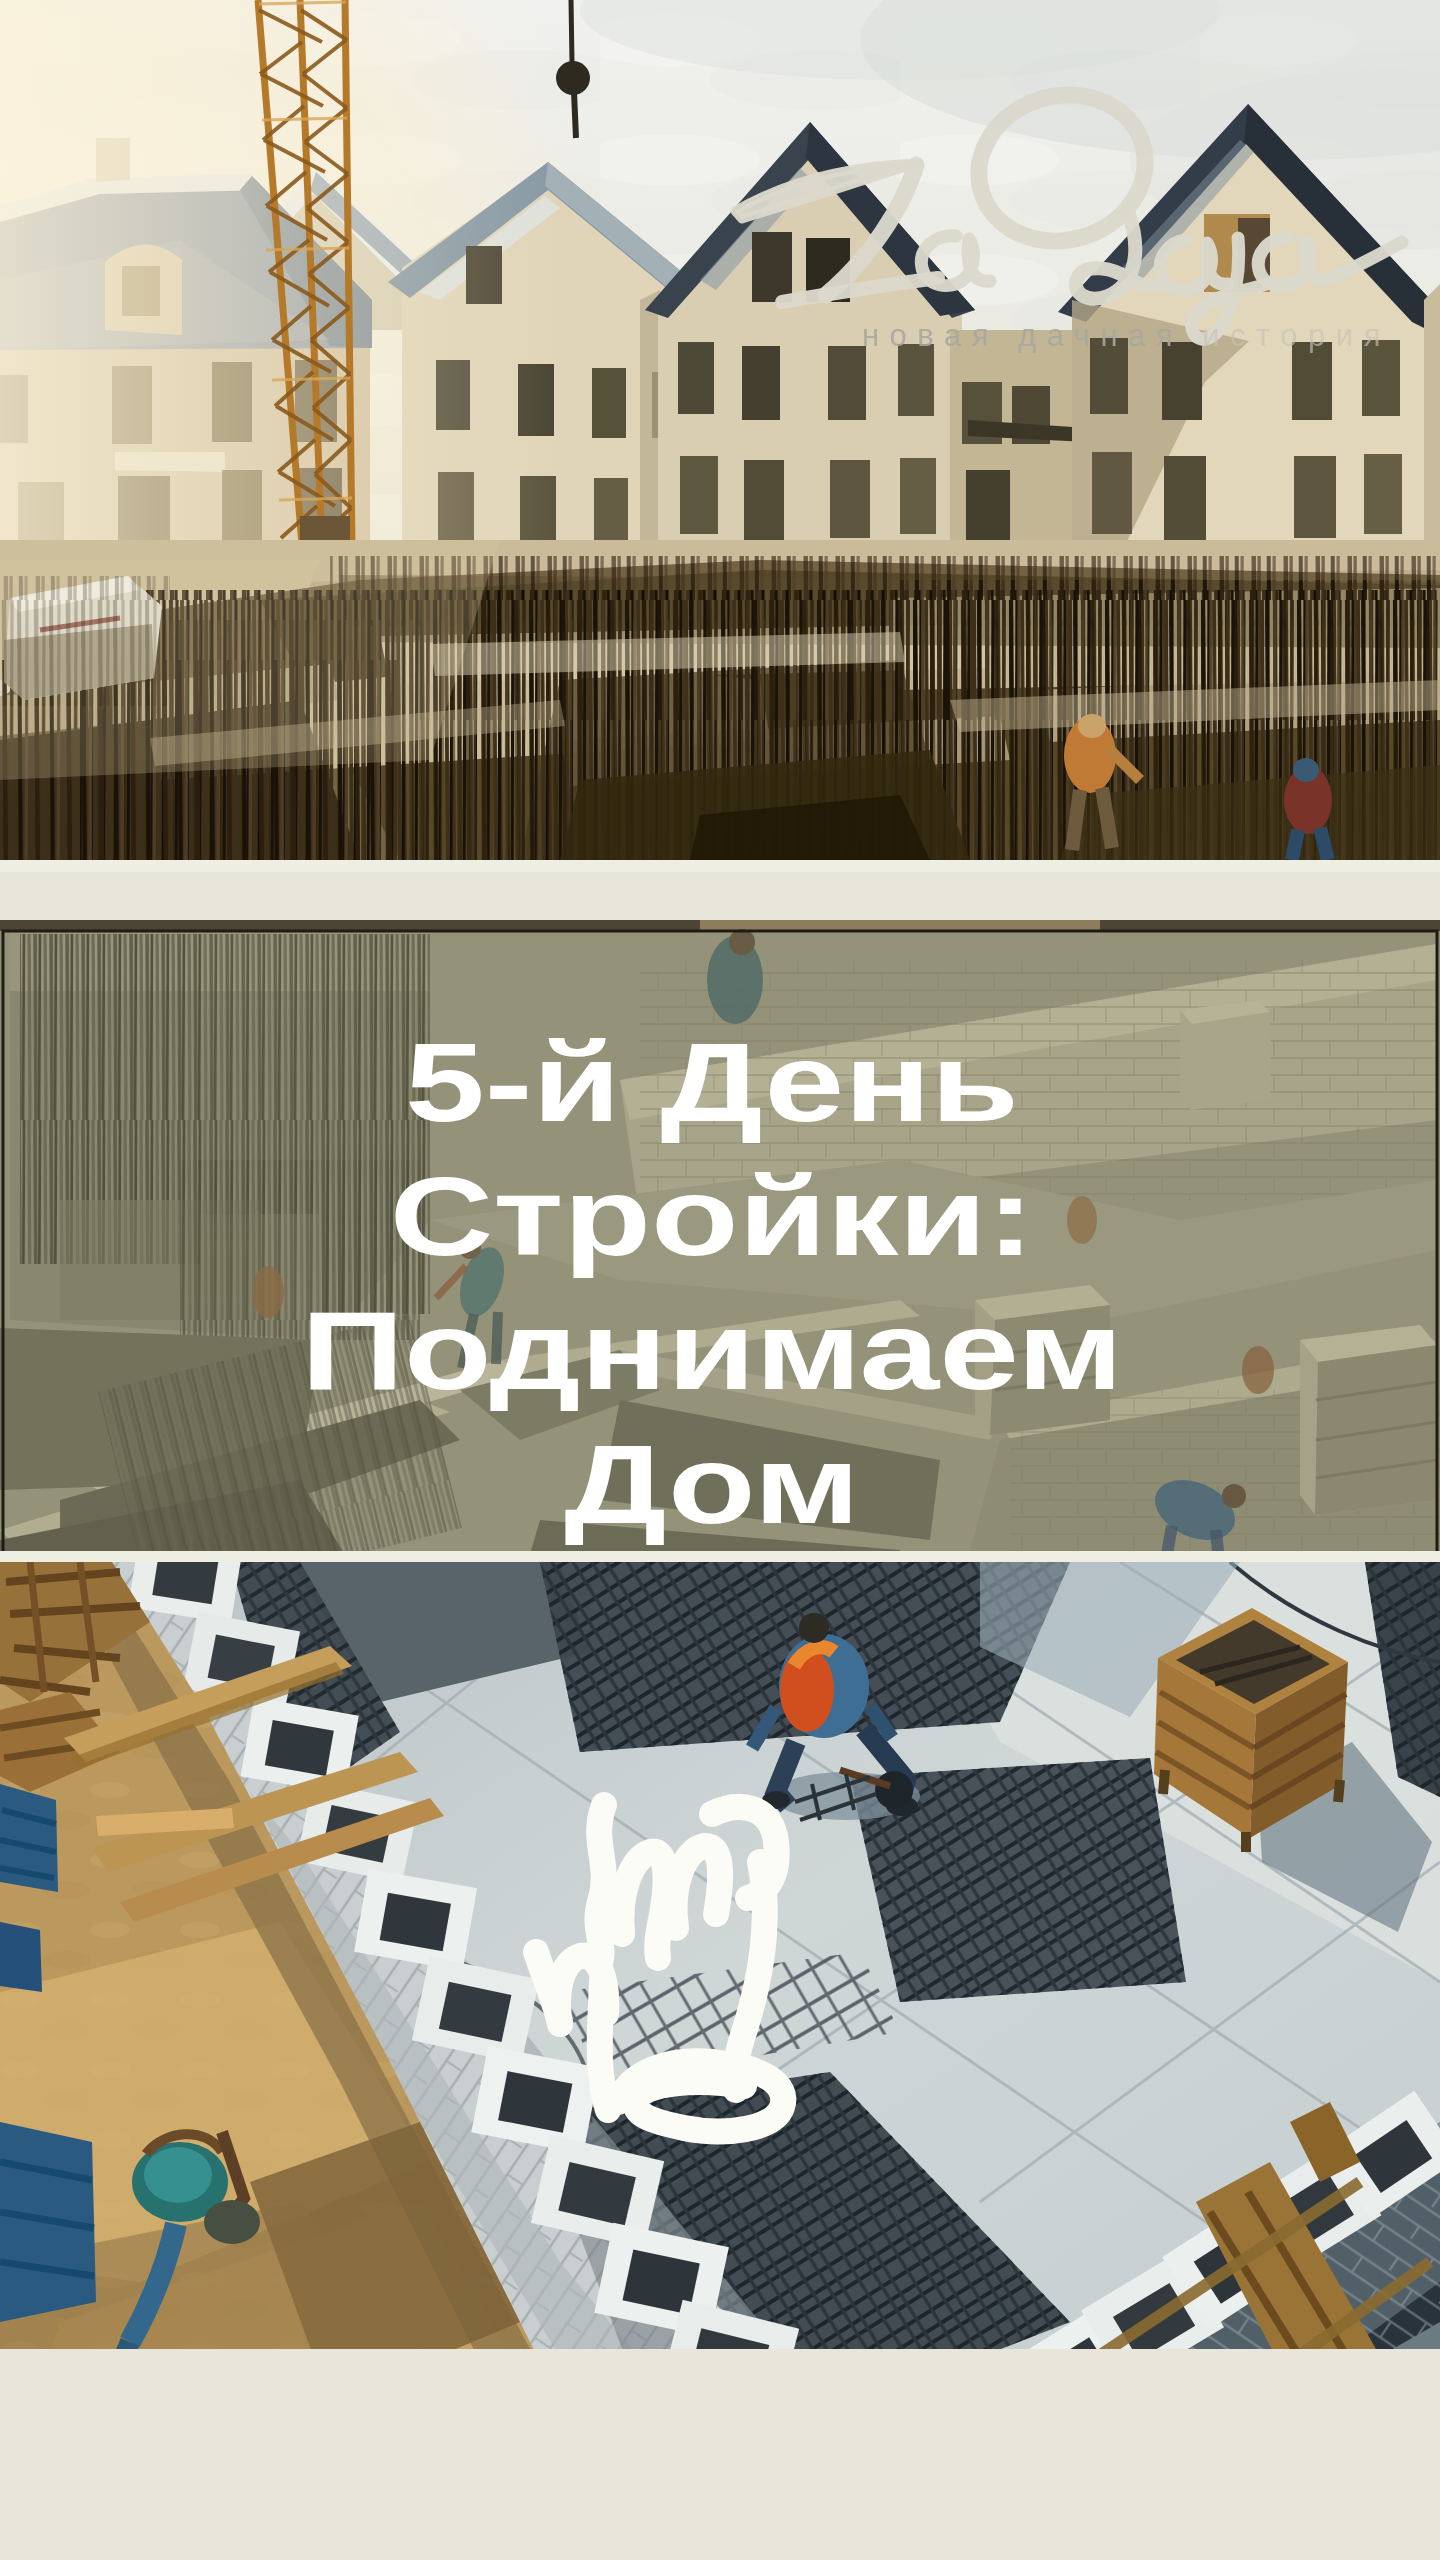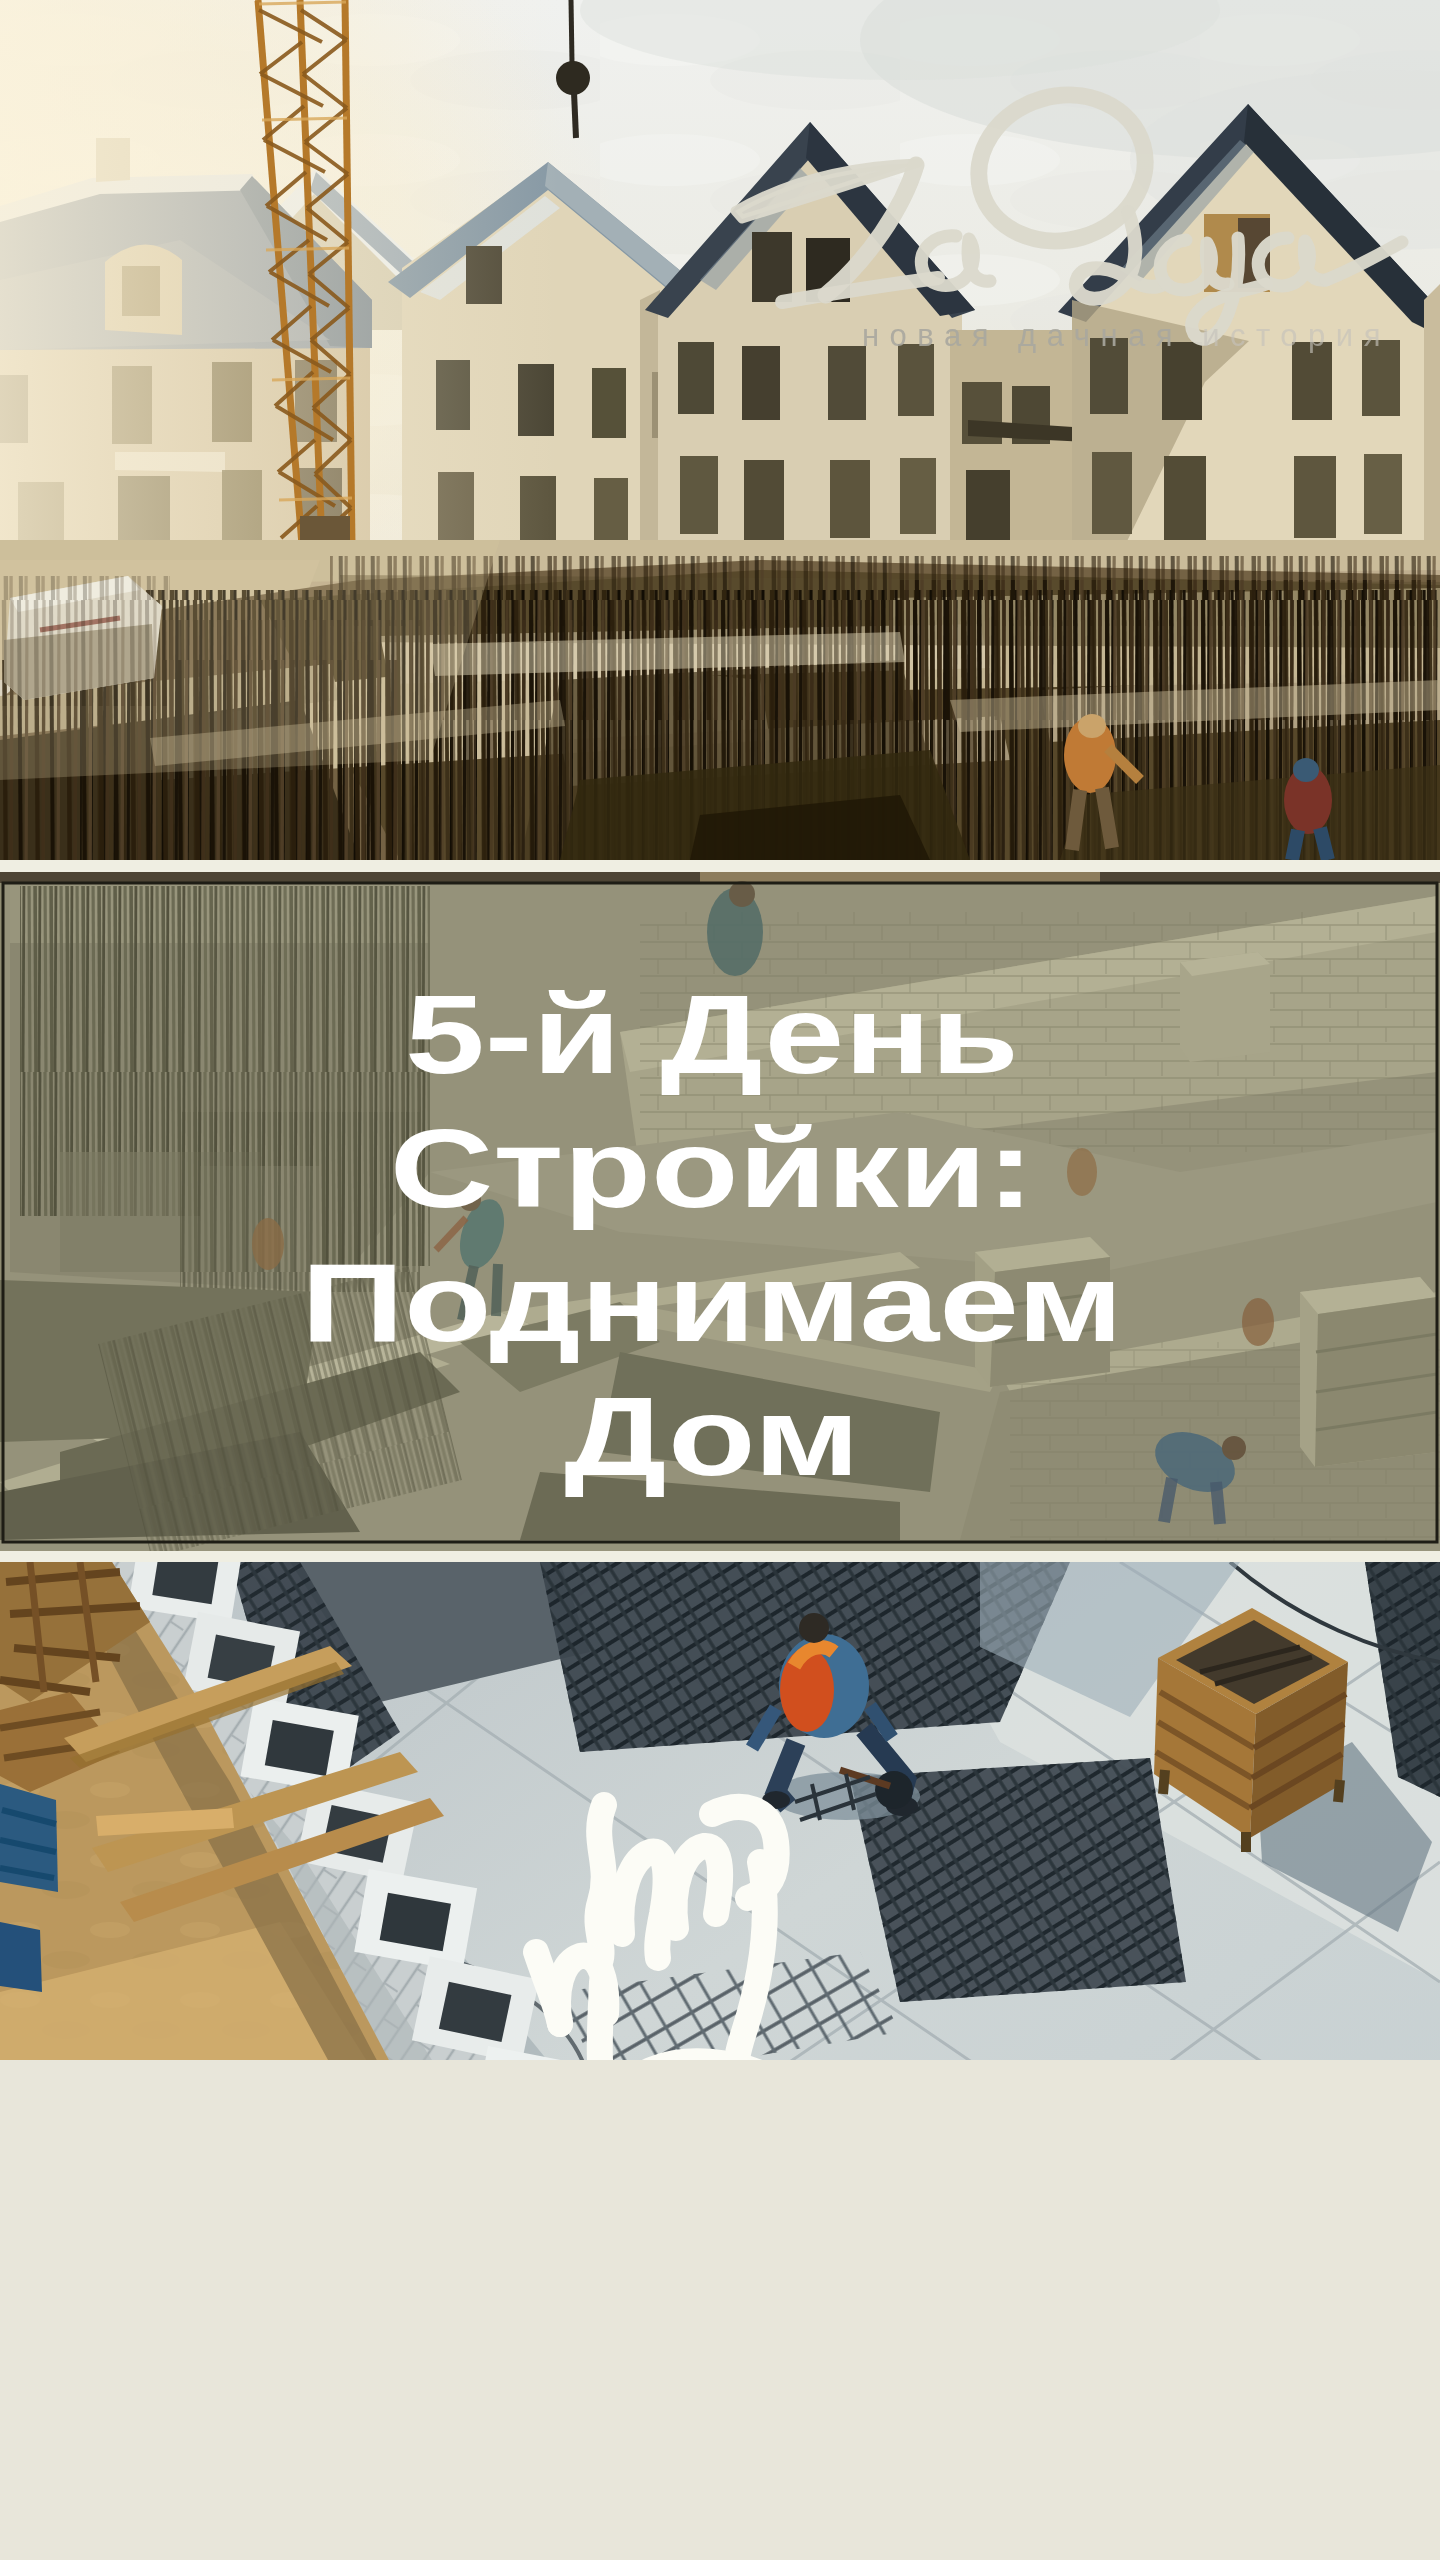--- a/index.html
+++ b/index.html
@@ -1,16 +1,16 @@
 <!DOCTYPE html>
 <html><head>
 <meta charset="utf-8">
 <style>
   html,body{margin:0;padding:0;background:#e8e6da;}
-  #page{position:relative;width:1440px;height:2060px;overflow:hidden;font-family:"Liberation Sans",sans-serif;}
+  #page{position:relative;width:1440px;height:2349px;overflow:hidden;font-family:"Liberation Sans",sans-serif;}
   .abs{position:absolute;}
 </style>
 </head>
 <body>
 <div id="page">
 
   <div class="abs" id="sec-top" style="left:0;top:0;width:1440px;height:860px;background:#ddd8cc;">
   <svg width="1440" height="860" viewBox="0 0 1440 860">
     <defs>
       <linearGradient id="skyg" x1="0" y1="0" x2="0" y2="1">
@@ -241,21 +241,21 @@
       <path d="M1288,238 C1268,238 1255,254 1259,270 C1263,287 1286,291 1300,279 C1311,269 1312,251 1305,241 C1302,268 1310,282 1326,280" stroke-width="13"></path>
       <path d="M1326,280 C1352,270 1378,255 1402,242" stroke-width="13"></path>
     </g>
 
     <text x="862" y="346" font-family="Liberation Sans, sans-serif" font-size="31" letter-spacing="10.5" fill="#a9a79e" fill-opacity="0.9">новая дачная <tspan fill="#c4c2ba" fill-opacity="0.65">история</tspan></text>
   </svg>
   </div>
 
   <div class="abs" style="left:0;top:860px;width:1440px;height:12px;background:#efeee2;"></div>
 
-  <div class="abs" id="sec-mid" style="left:0;top:872px;width:1440px;height:679px;background:#8f8c72;">
+  <div class="abs" id="sec-mid" style="left:0;top:920px;width:1440px;height:679px;background:#8f8c72;">
   <svg width="1440" height="679" viewBox="0 0 1440 679">
     <defs>
       <pattern id="colrebar" width="16" height="200" patternUnits="userSpaceOnUse">
         <path d="M3,0 L4,200" stroke="#5d5c46" stroke-width="3.6"></path>
         <path d="M8,0 L7,200" stroke="#504f3b" stroke-width="2.8"></path>
         <path d="M13,0 L14,200" stroke="#6a6952" stroke-width="3.2"></path>
       </pattern>
       <pattern id="blockjoint" width="56" height="34" patternUnits="userSpaceOnUse">
         <rect width="56" height="34" fill="none"></rect>
         <path d="M0,2 L56,2 M0,19 L56,19" stroke="#7d7b62" stroke-width="2" opacity="0.8"></path>

